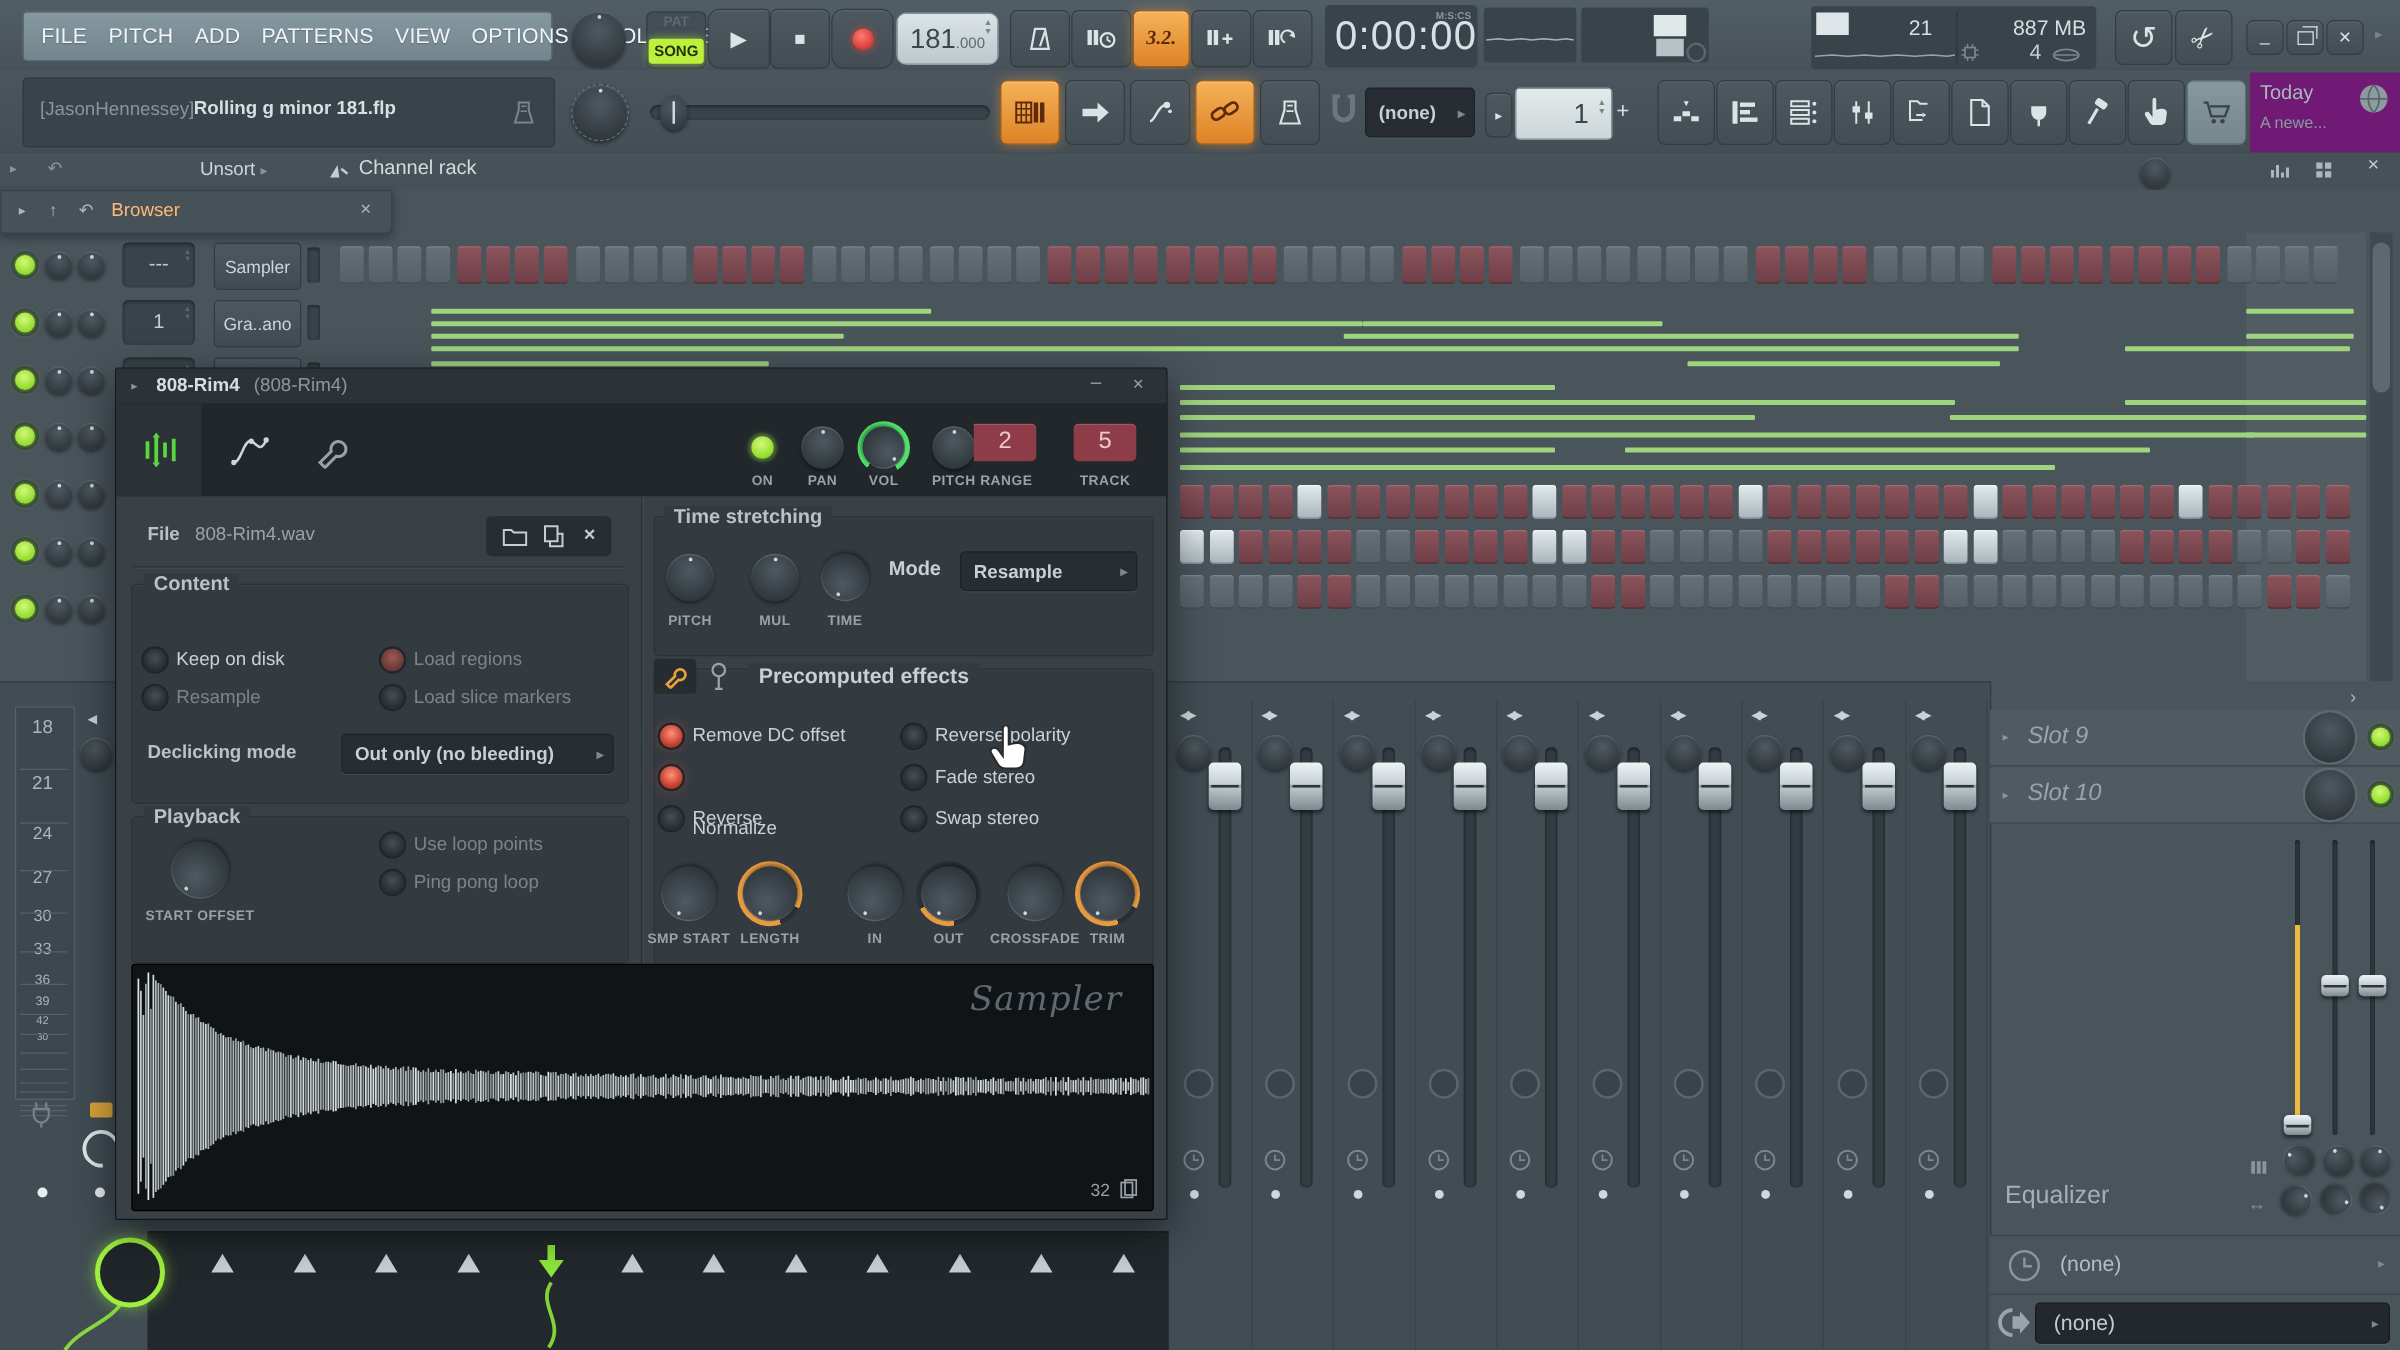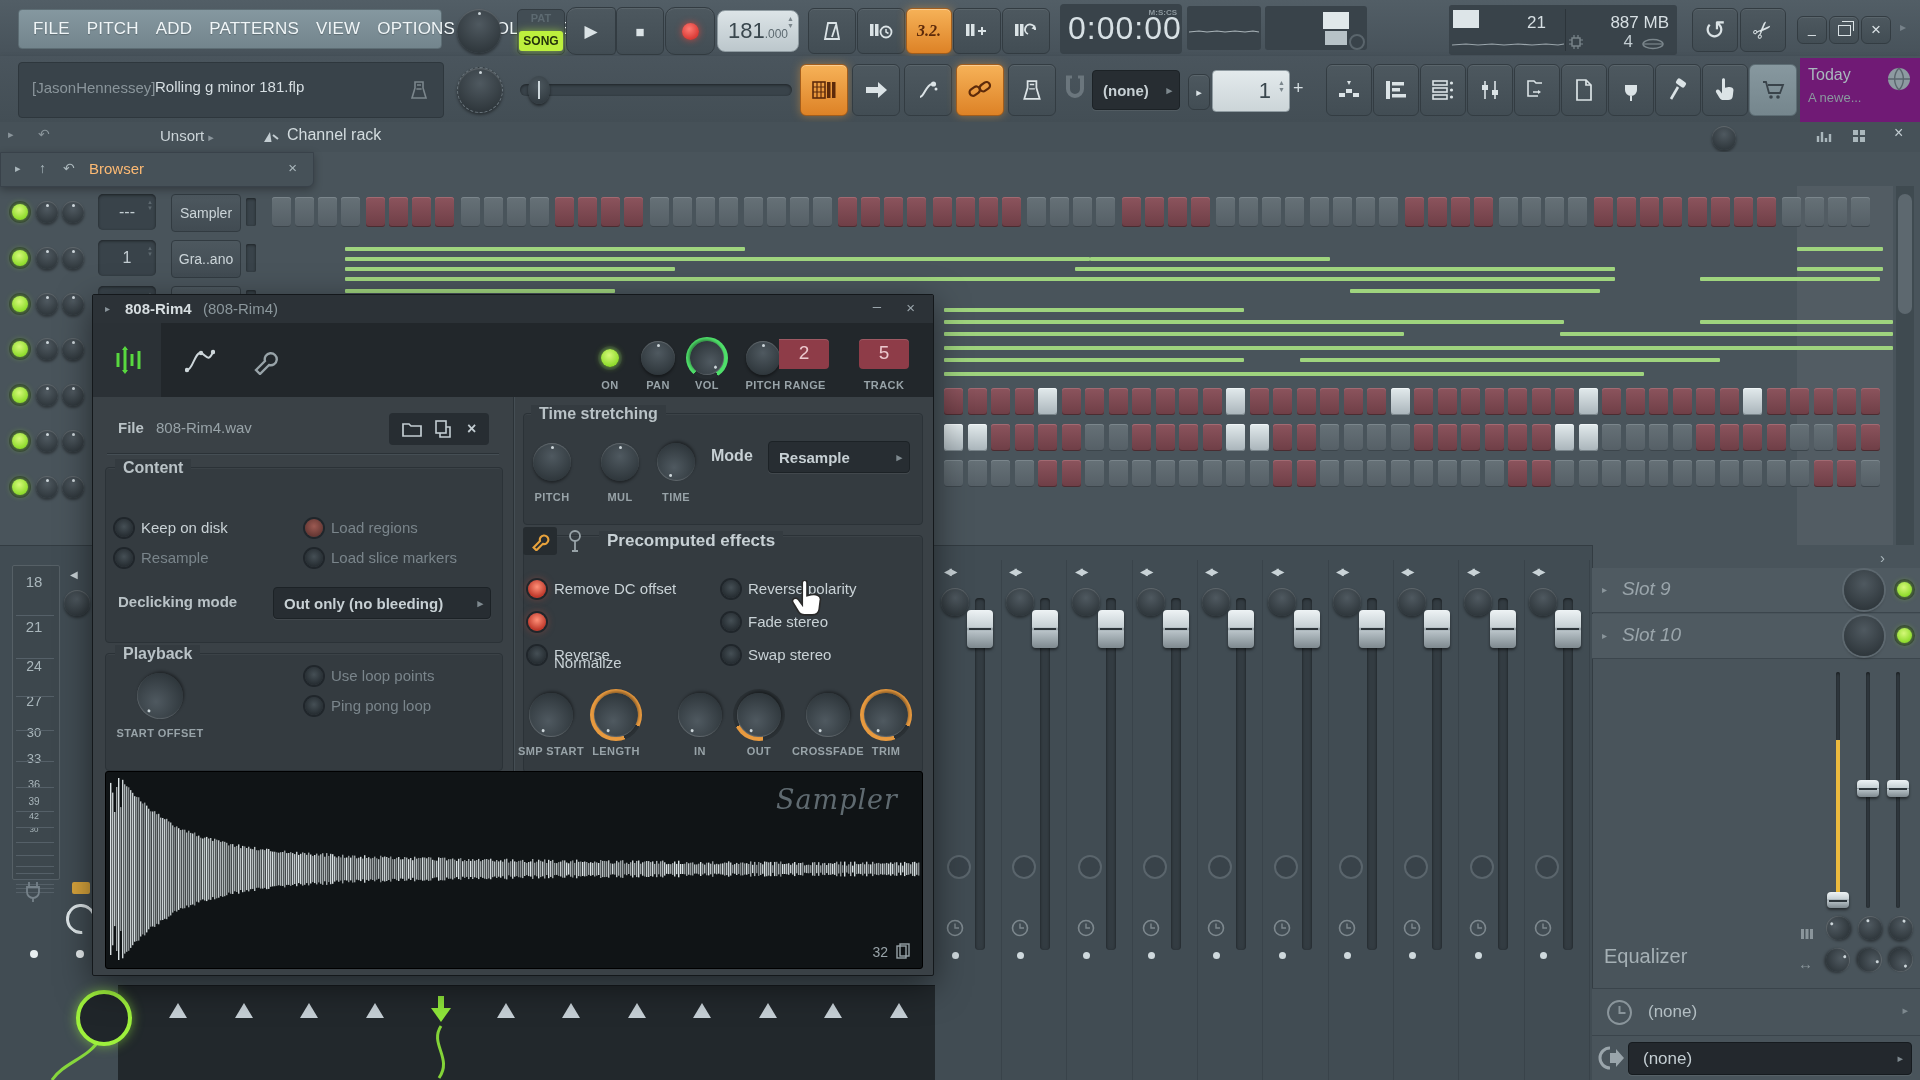--- a/index.html
+++ b/index.html
@@ -177,21 +177,21 @@
       </span>
   </div>
   <div class="abs btn" style="left:1861px;top:16px;width:28px;height:26px;">
       <span class="glyph" style="font-size:17px;">×</span>
     </div>
   <span class="abs" style="left:1900px;top:20px;color:#77828a;font-size:12px;">▸</span>
 
   <div class="abs bar2"></div>
   <div class="abs" style="left:18px;top:62px;width:424px;height:54px;background:#39434a;border:1px solid #2e373d;border-radius:4px;">
     <span style="position:absolute;left:13px;top:16px;font-size:15px;color:#8a959b;">[JasonHennessey]</span>
-    <span style="position:absolute;left:136px;top:15px;font-size:15px;font-weight:normal;color:#d7dfe3;"> Rolling g minor 181.flp</span>
+    <span style="position:absolute;left:136px;top:15px;font-size:15px;font-weight:bold;color:#d7dfe3;"> Rolling g minor 181.flp</span>
     <svg style="position:absolute;right:14px;top:17px;" width="20" height="20" viewBox="0 0 20 20">
         <path d="M6 2 h8 v6 l3 10 h-14 l3-10 Z" fill="none" stroke="#7b868c" stroke-width="1.6"></path>
         <path d="M8 5 h4 M7.4 9 h5.2" stroke="#7b868c" stroke-width="1.3"></path>
       </svg>
   </div>
   <div class="abs knob" style="left:457px;top:67px;width:44px;height:44px;border:1px dashed #6a757c;">
       <div class="ind"></div>
     </div>
 
   <div class="abs" style="left:520px;top:84px;width:272px;height:12px;background:#39434a;border-radius:7px;box-shadow:inset 0 1px 3px rgba(0,0,0,.5);"></div>

